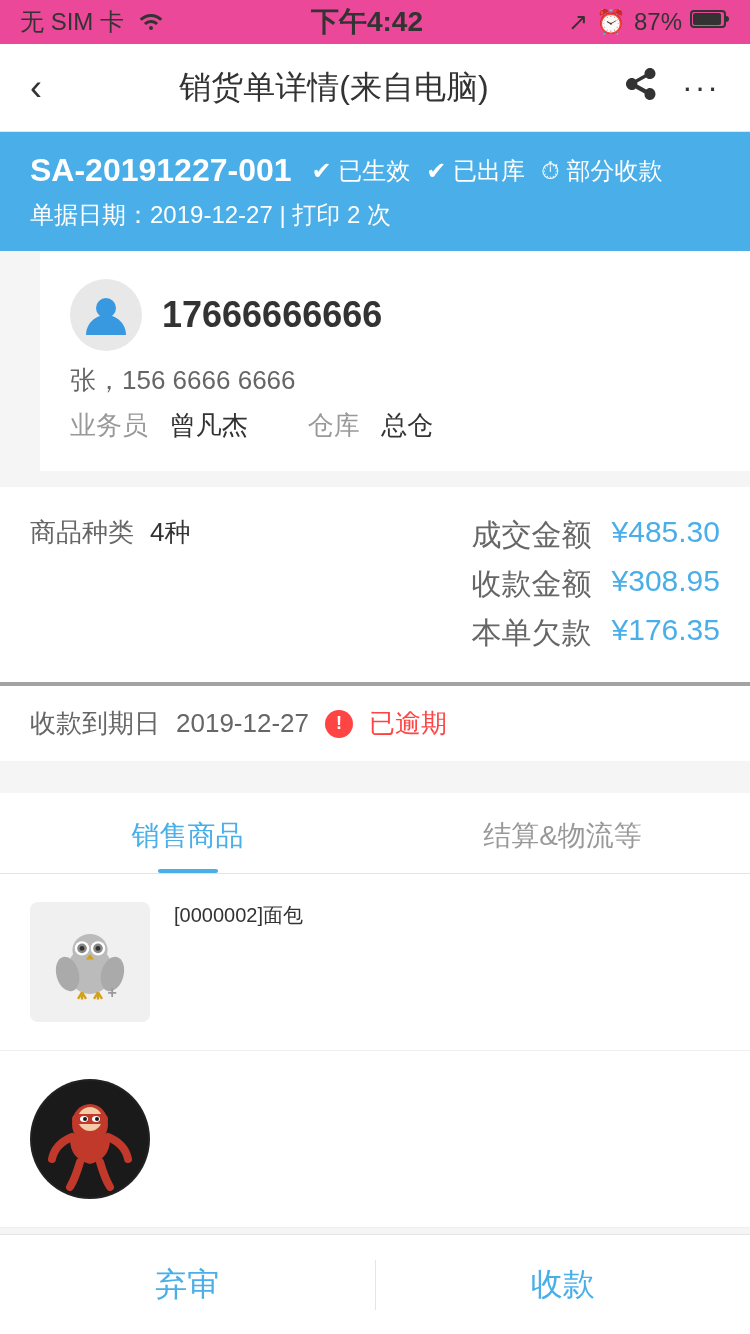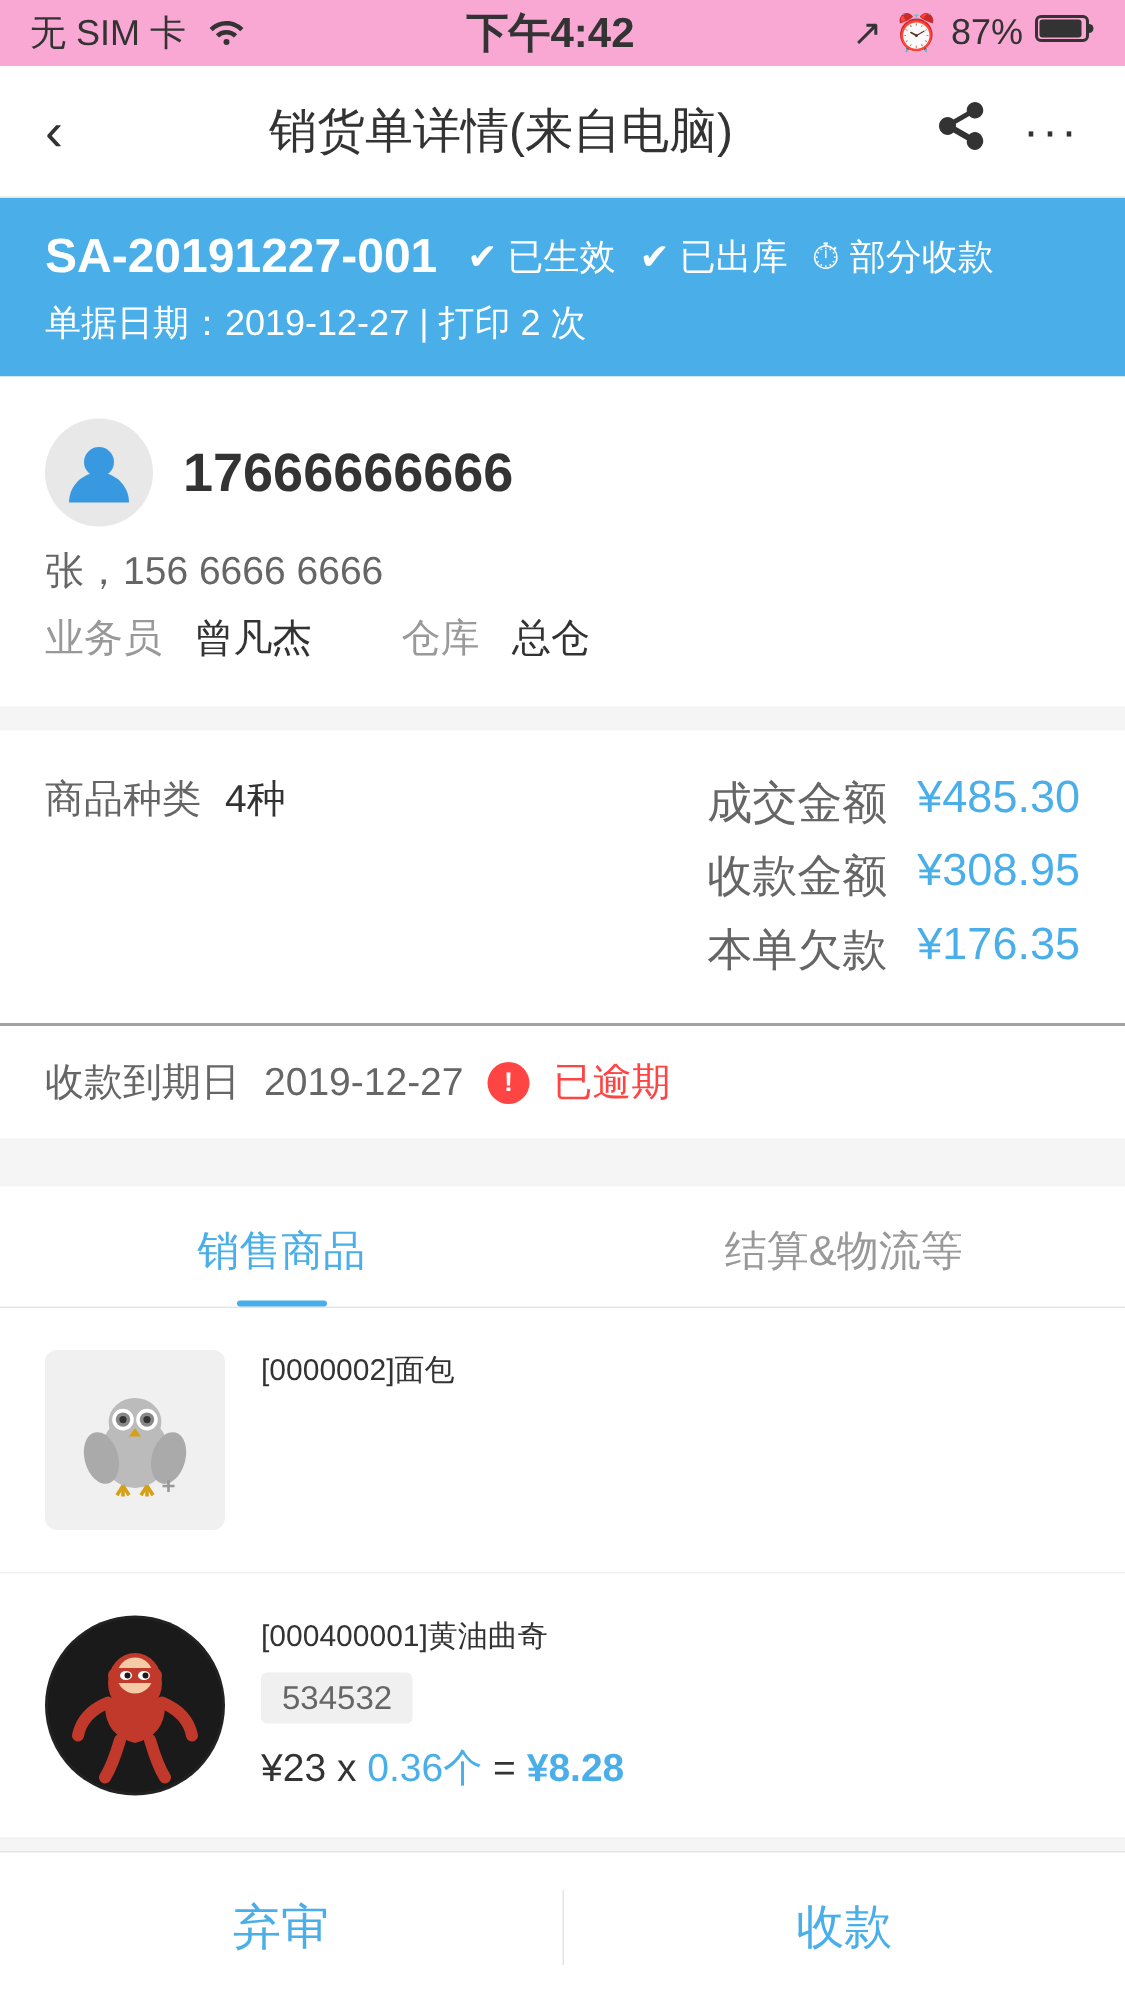--- a/index.html
+++ b/index.html
@@ -8,21 +8,21 @@
       font-family: -apple-system, 'PingFang SC', 'Helvetica Neue', Arial, sans-serif;
       background: #f5f5f5;
       width: 750px;
       min-height: 1334px;
       font-size: 28px;
       color: #333;
     }
 
     
     .status-bar {
-      background: #f9a8d4;
+      background: #ec4899;
       height: 44px;
       display: flex;
       align-items: center;
       justify-content: space-between;
       padding: 0 20px;
       font-size: 24px;
       font-weight: 500;
     }
     .status-bar-left { display: flex; align-items: center; gap: 12px; }
     .status-bar-center { font-size: 28px; font-weight: 600; }
@@ -90,20 +90,21 @@
     .header-banner-row2 {
       font-size: 24px;
       color: #fff;
     }
 
     
     .customer-section {
       background: #fff;
       padding: 28px 30px;
       margin-top: 0;
+      margin-left: 40px;
     }
     .customer-row1 {
       display: flex;
       align-items: center;
       gap: 20px;
       margin-bottom: 12px;
     }
     .avatar {
       width: 72px;
       height: 72px;
@@ -159,21 +160,21 @@
       gap: 20px;
       font-size: 30px;
     }
     .stats-item-label { color: #666; }
     .stats-item-value { color: #4AAEE8; }
 
     
     .due-section {
       background: #fff;
       padding: 20px 30px;
-      border-top: 2px solid #a3a3a3;
+      border-top: 4px solid #a3a3a3;
       display: flex;
       align-items: center;
       gap: 16px;
       font-size: 26px;
       color: #666;
     }
     .overdue-badge {
       background: #ff4444;
       color: #fff;
       border-radius: 50%;
@@ -468,31 +469,20 @@
 
         <path d="M40 60 Q40 80 60 85 Q80 80 80 60 L75 55 Q60 65 45 55 Z" fill="#c0392b"></path>
 
         <path d="M42 58 Q25 65 22 80" stroke="#c0392b" stroke-width="8" fill="none" stroke-linecap="round"></path>
         <path d="M78 58 Q95 65 98 80" stroke="#c0392b" stroke-width="8" fill="none" stroke-linecap="round"></path>
 
         <path d="M50 83 Q45 100 40 108" stroke="#c0392b" stroke-width="8" fill="none" stroke-linecap="round"></path>
         <path d="M70 83 Q75 100 80 108" stroke="#c0392b" stroke-width="8" fill="none" stroke-linecap="round"></path>
       </svg>
     </div>
-    <div class="product-info">
-      <div class="product-name">[000400001]黄油曲奇</div>
-      <div class="product-sku">534532</div>
-      <div class="product-price">
-        <span>¥23</span>
-        <span> x </span>
-        <span class="qty">0.36个</span>
-        <span> = </span>
-        <span class="total">¥8.28</span>
-      </div>
-    </div>
   </div>
 
 </div>
 
 <div style="height:100px;"></div>
 
 <div class="bottom-bar">
   <div class="bottom-btn cancel">弃审</div>
   <div class="bottom-btn-divider"></div>
   <div class="bottom-btn confirm">收款</div>

